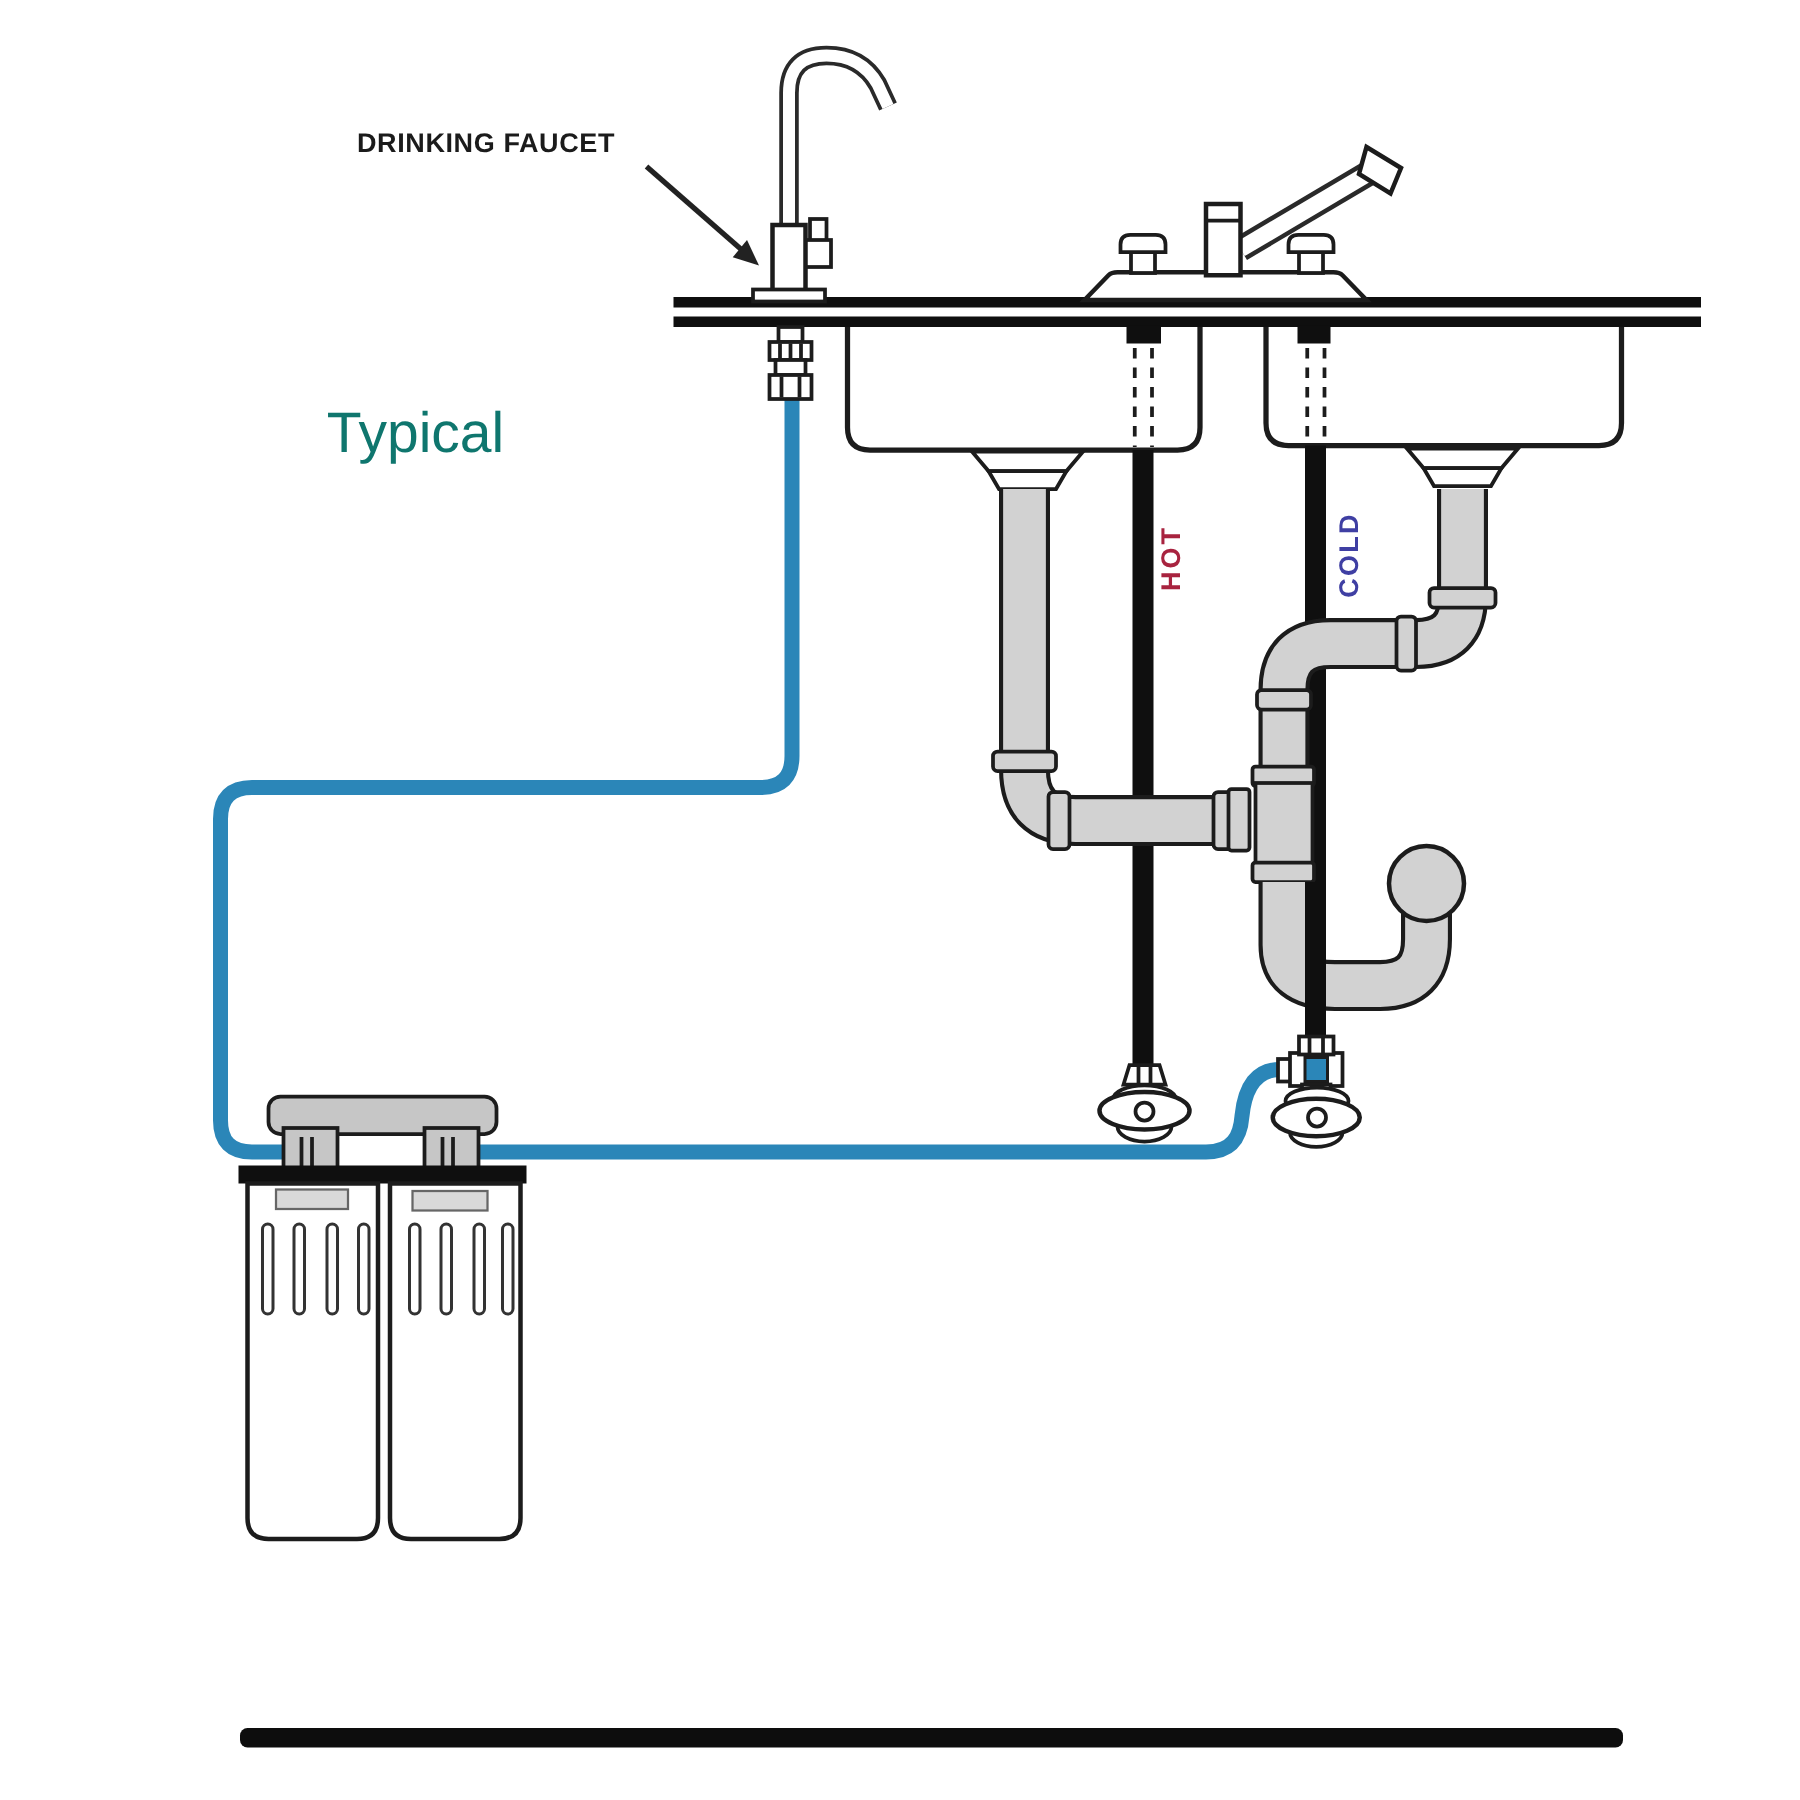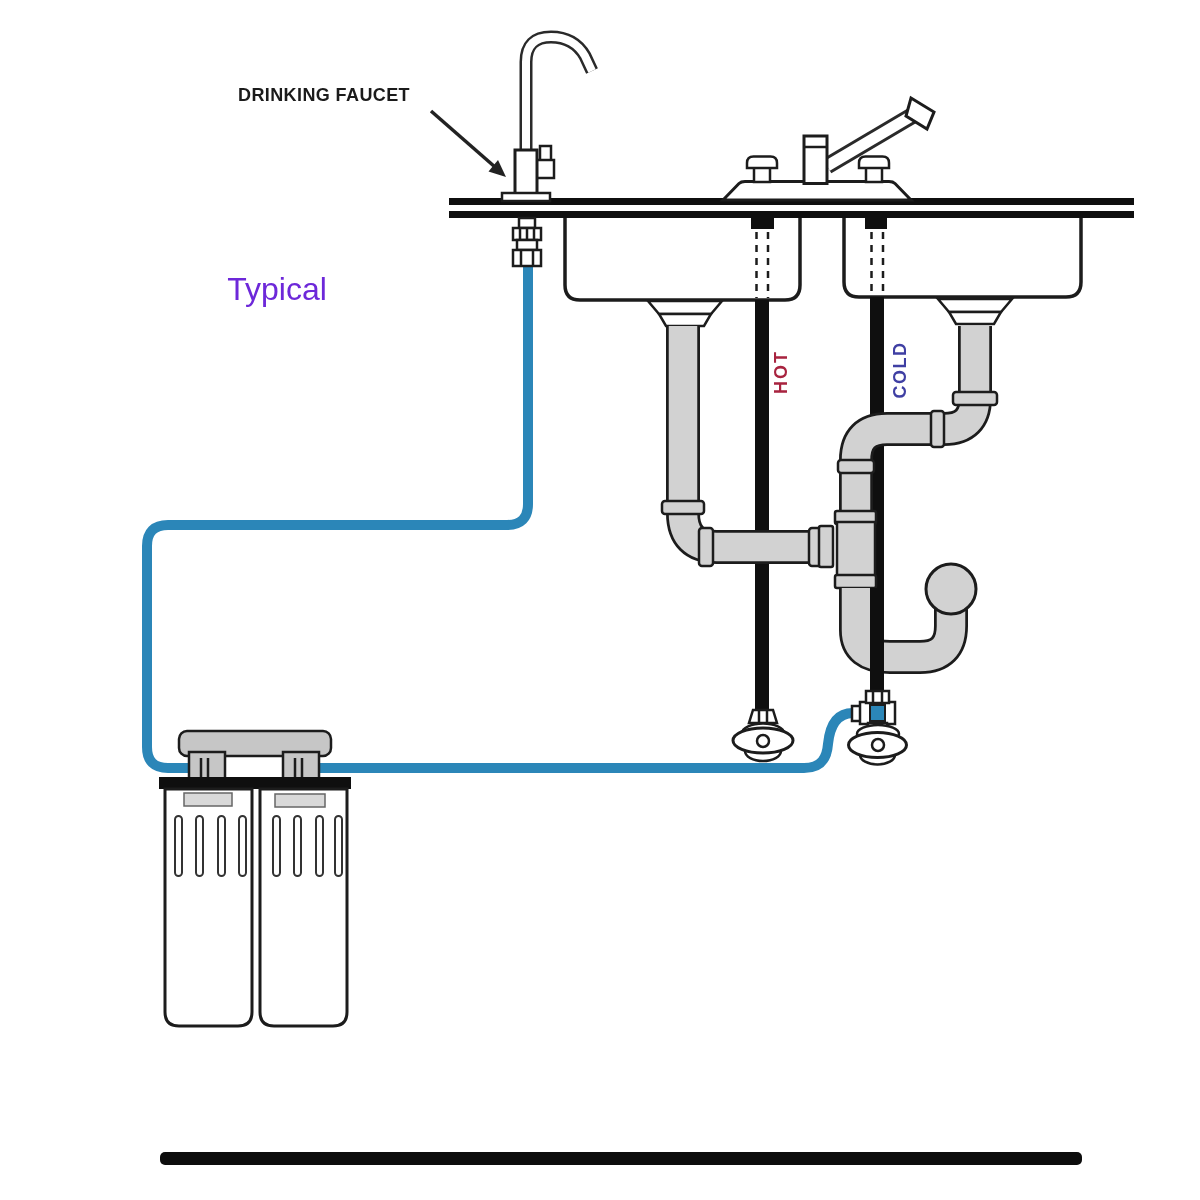--- a/index.html
+++ b/index.html
@@ -11,21 +11,21 @@
     --outline-dark:#1c1c1c;
     --supply-pipe-black:#0f0f0f;
     --text-dark:#1f1f1f;
   }
   html,body{margin:0;padding:0;background:#fff;}
   #stage{position:relative;width:1200px;height:1200px;background:#fff;overflow:hidden;
          font-family:"Liberation Sans",sans-serif;margin-left:32px;}
   #art{position:absolute;left:0;top:0;}
   .lbl{position:absolute;color:var(--text-dark);}
   .lbl-faucet{left:206px;top:85px;font-size:18px;font-weight:bold;letter-spacing:.4px;color:#1b1b1b;}
-  .lbl-title{left:125px;top:266px;width:240px;text-align:center;font-size:32px;line-height:47px;color:#6d28d9;}
+  .lbl-title{left:125px;top:266px;width:240px;text-align:center;font-size:38px;line-height:47px;color:#0f766e;}
   .lbl-hot{left:749px;top:372px;transform:translate(-50%,-50%) rotate(-90deg);white-space:nowrap;
            font-size:18px;font-weight:bold;letter-spacing:2px;color:var(--hot-label-red);}
   .lbl-cold{left:868px;top:370px;transform:translate(-50%,-50%) rotate(-90deg);white-space:nowrap;
            font-size:18px;font-weight:bold;letter-spacing:1.5px;color:var(--cold-label-blue);}
   
   .wh{fill:#fff;stroke:var(--outline-dark);stroke-width:3;}
   .wh2{fill:#fff;stroke:var(--outline-dark);stroke-width:2.5;}
   .gray{fill:var(--pipe-gray);stroke:var(--outline-dark);stroke-width:2.5;}
   .fit{fill:var(--fitting-gray);stroke:var(--outline-dark);stroke-width:2.5;}
   .blk{fill:var(--supply-pipe-black);stroke:none;}

